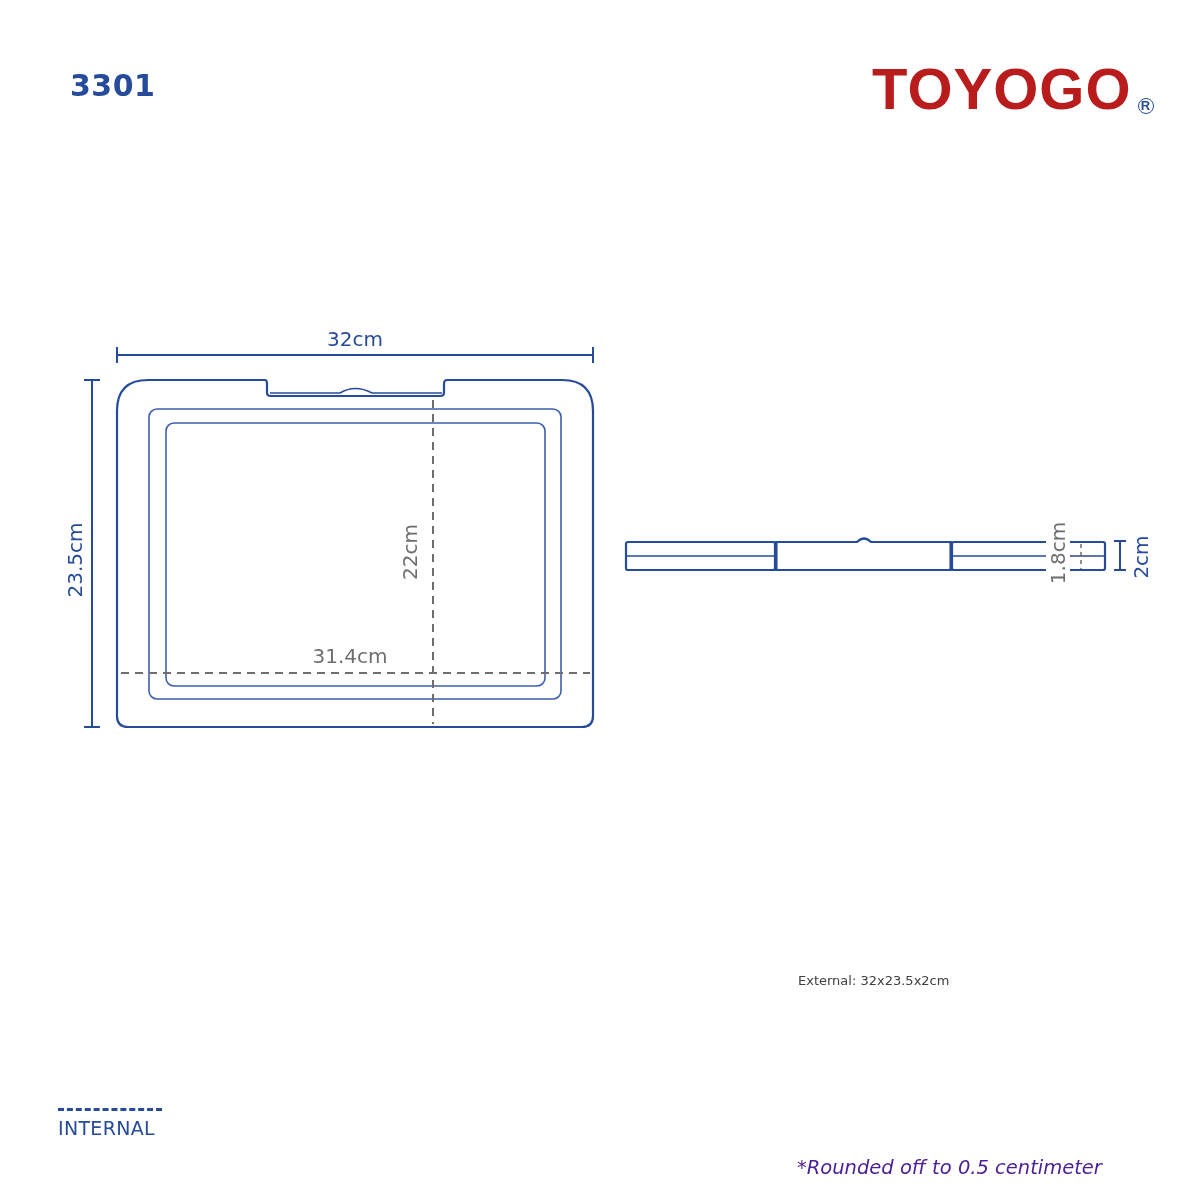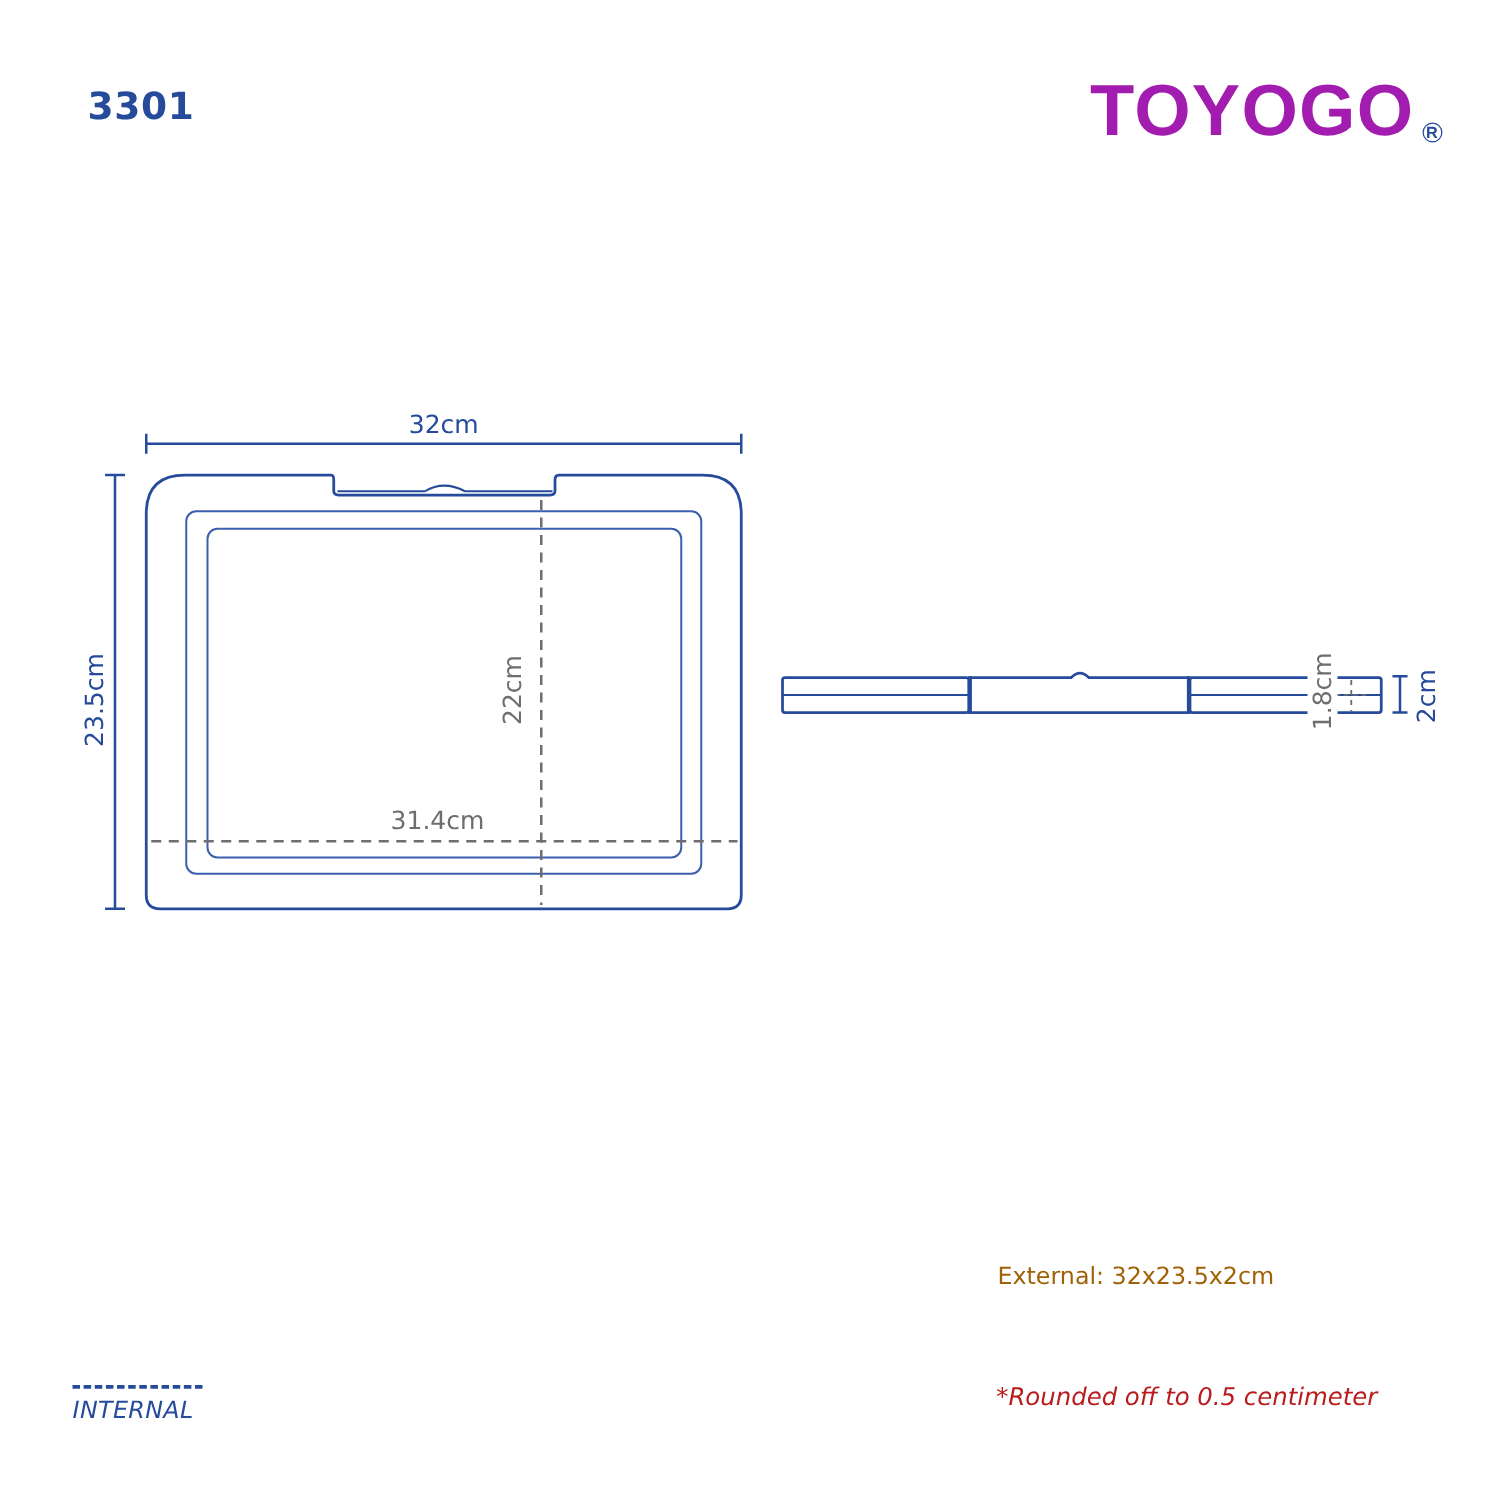--- a/index.html
+++ b/index.html
@@ -2,33 +2,33 @@
 <html><head>
   <meta charset="utf-8">
   <style>
     html, body { margin: 0; padding: 0; background: #ffffff; }
     body { width: 1200px; height: 1200px; position: relative; overflow: hidden;
            font-family: "DejaVu Sans", "Liberation Sans", sans-serif; }
     .model-code { position: absolute; left: 58px; top: 68px; font-size: 30px; font-weight: bold;
                   color: #264b9a; letter-spacing: 0.5px; margin-left: 12px; }
     .brand { position: absolute; left: 872px; top: 48px; height: 70px; display: flex; align-items: flex-end; }
     .brand-name { font-family: "Liberation Sans", sans-serif; font-weight: bold; font-size: 58px;
-                  color: #a21caf; line-height: 1; letter-spacing: 1px; }
+                  color: #b91c1c; line-height: 1; letter-spacing: 1px; }
     .brand-reg { font-size: 13px; color: #264b9a; border: 1.8px solid #264b9a; border-radius: 50%;
                  width: 14px; height: 14px; line-height: 14px; text-align: center; font-weight: bold;
                  margin-left: 6px; margin-bottom: 4px; font-family: "Liberation Sans", sans-serif; }
     svg.drawing { position: absolute; left: 0; top: 0; }
     .dim-text-blue { font-family: "DejaVu Sans", sans-serif; font-size: 20px; fill: #264b9a; }
     .dim-text-grey { font-family: "DejaVu Sans", sans-serif; font-size: 20px; fill: #6e6e6e; }
-    .specs { position: absolute; left: 798px; top: 1008px; color: #a16207; font-size: 19px; line-height: 26px; }
+    .specs { position: absolute; left: 798px; top: 968px; color: #404040; font-size: 13px; line-height: 26px; }
     .spec-line { white-space: nowrap; }
-    .legend { position: absolute; left: 58px; top: 1108px; font-style: italic; }
+    .legend { position: absolute; left: 58px; top: 1108px; }
     .legend-dash { width: 104px; height: 0; border-top: 3px dashed #264b9a; margin-bottom: 6px; }
     .legend-label { color: #264b9a; font-size: 19px; letter-spacing: 0.3px; }
-    .footnote { position: absolute; left: 797px; top: 1106px; color: #b91c1c; font-size: 19.5px;
+    .footnote { position: absolute; left: 797px; top: 1156px; color: #4c1d95; font-size: 19.5px;
                 font-style: italic; white-space: nowrap; }
   </style>
 </head>
 <body>
 
 <div class="model-code">3301</div>
 
 <div class="brand">
   <span class="brand-name">TOYOGO</span>
   <span class="brand-reg">R</span>

